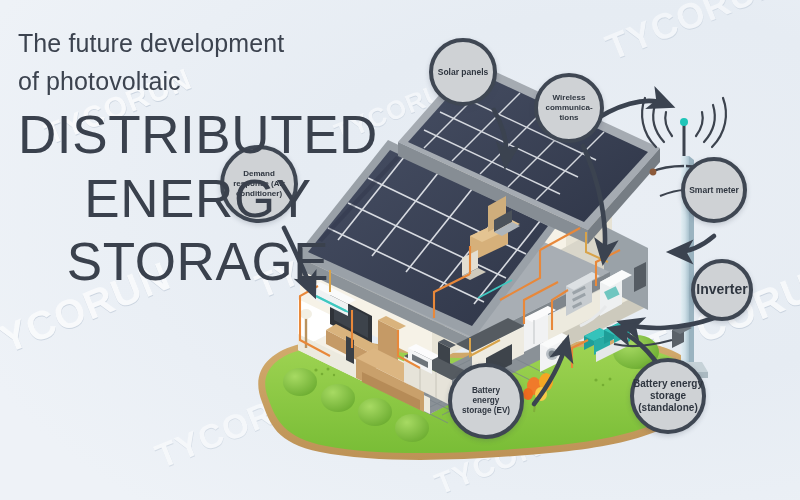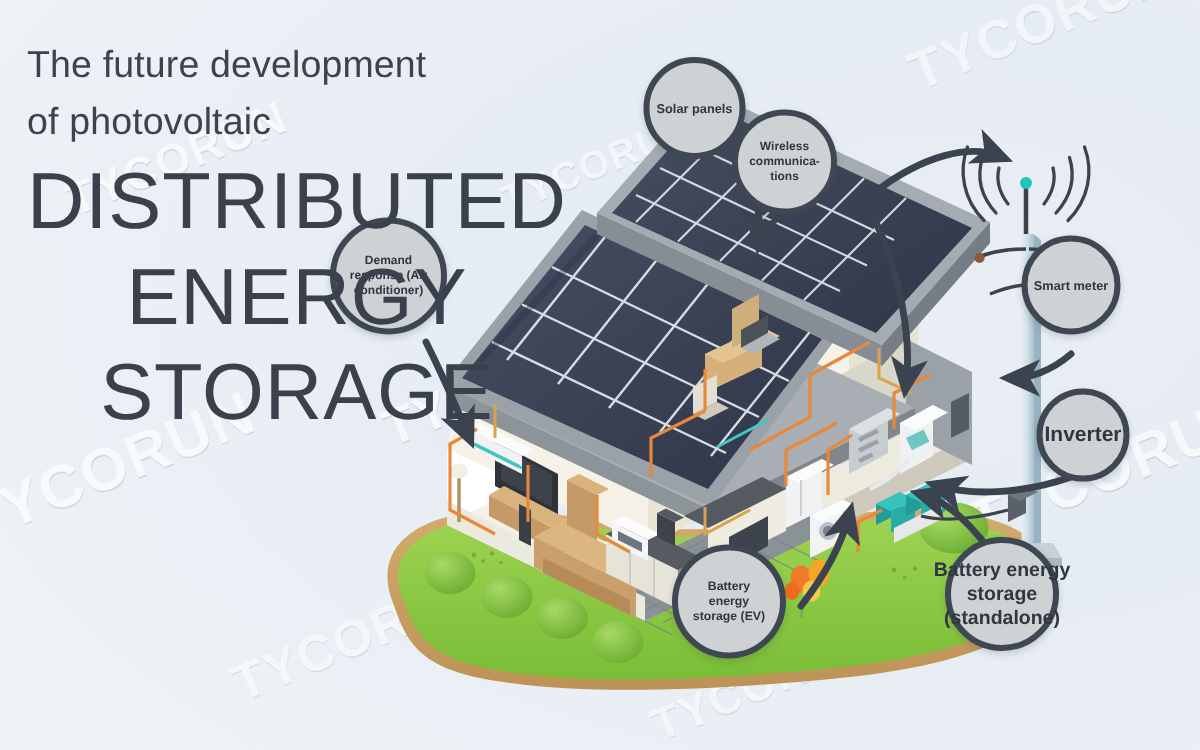--- a/index.html
+++ b/index.html
@@ -403,30 +403,30 @@
       <div>DISTRIBUTED</div>
       <div>ENERGY</div>
       <div>STORAGE</div>
     </div>
   </div>
 
   <div id="bubble-layer">
       <div class="bub" title="Solar panels" style="left: 429px; top: 38px; width: 68px; height: 68px; font-size: 8.5px; line-height: 1.22; background: rgb(207, 210, 213); border-color: rgb(63, 71, 83);">
         <span>Solar&nbsp;panels</span>
       </div>
-      <div class="bub" title="Wireless communications" style="left: 488px; top: 73px; width: 70px; height: 70px; font-size: 8px; line-height: 1.22; background: rgb(207, 210, 213); border-color: rgb(63, 71, 83);">
+      <div class="bub" title="Wireless communications" style="left: 534px; top: 73px; width: 70px; height: 70px; font-size: 8px; line-height: 1.22; background: rgb(207, 210, 213); border-color: rgb(63, 71, 83);">
         <span>Wireless<br>communica-<br>tions</span>
       </div>
       <div class="bub" title="Smart meter" style="left: 681px; top: 157px; width: 66px; height: 66px; font-size: 8.5px; line-height: 1.22; background: rgb(207, 210, 213); border-color: rgb(63, 71, 83);">
         <span>Smart&nbsp;meter</span>
       </div>
       <div class="bub" title="Inverter" style="left: 691px; top: 259px; width: 62px; height: 62px; font-size: 14px; line-height: 1.22; background: rgb(207, 210, 213); border-color: rgb(63, 71, 83);">
         <span>Inverter</span>
       </div>
-      <div class="bub" title="Battery energy storage (standalone)" style="left: 630px; top: 358px; width: 76px; height: 76px; font-size: 13px; line-height: 1.22; background: rgb(207, 210, 213); border-color: rgb(63, 71, 83);">
+      <div class="bub" title="Battery energy storage (standalone)" style="left: 630px; top: 358px; width: 76px; height: 76px; font-size: 10px; line-height: 1.22; background: rgb(207, 210, 213); border-color: rgb(63, 71, 83);">
         <span>Battery&nbsp;energy<br>storage<br>(standalone)</span>
       </div>
       <div class="bub" title="Battery energy storage (EV)" style="left: 448px; top: 363px; width: 76px; height: 76px; font-size: 8.2px; line-height: 1.22; background: rgb(207, 210, 213); border-color: rgb(63, 71, 83);">
         <span>Battery<br>energy<br>storage&nbsp;(EV)</span>
       </div>
       <div class="bub" title="Demand response (Air conditioner)" style="left: 220px; top: 145px; width: 78px; height: 78px; font-size: 8px; line-height: 1.22; background: rgb(207, 210, 213); border-color: rgb(63, 71, 83);">
         <span>Demand<br>response&nbsp;(Air<br>conditioner)</span>
       </div>
     </div>
 

